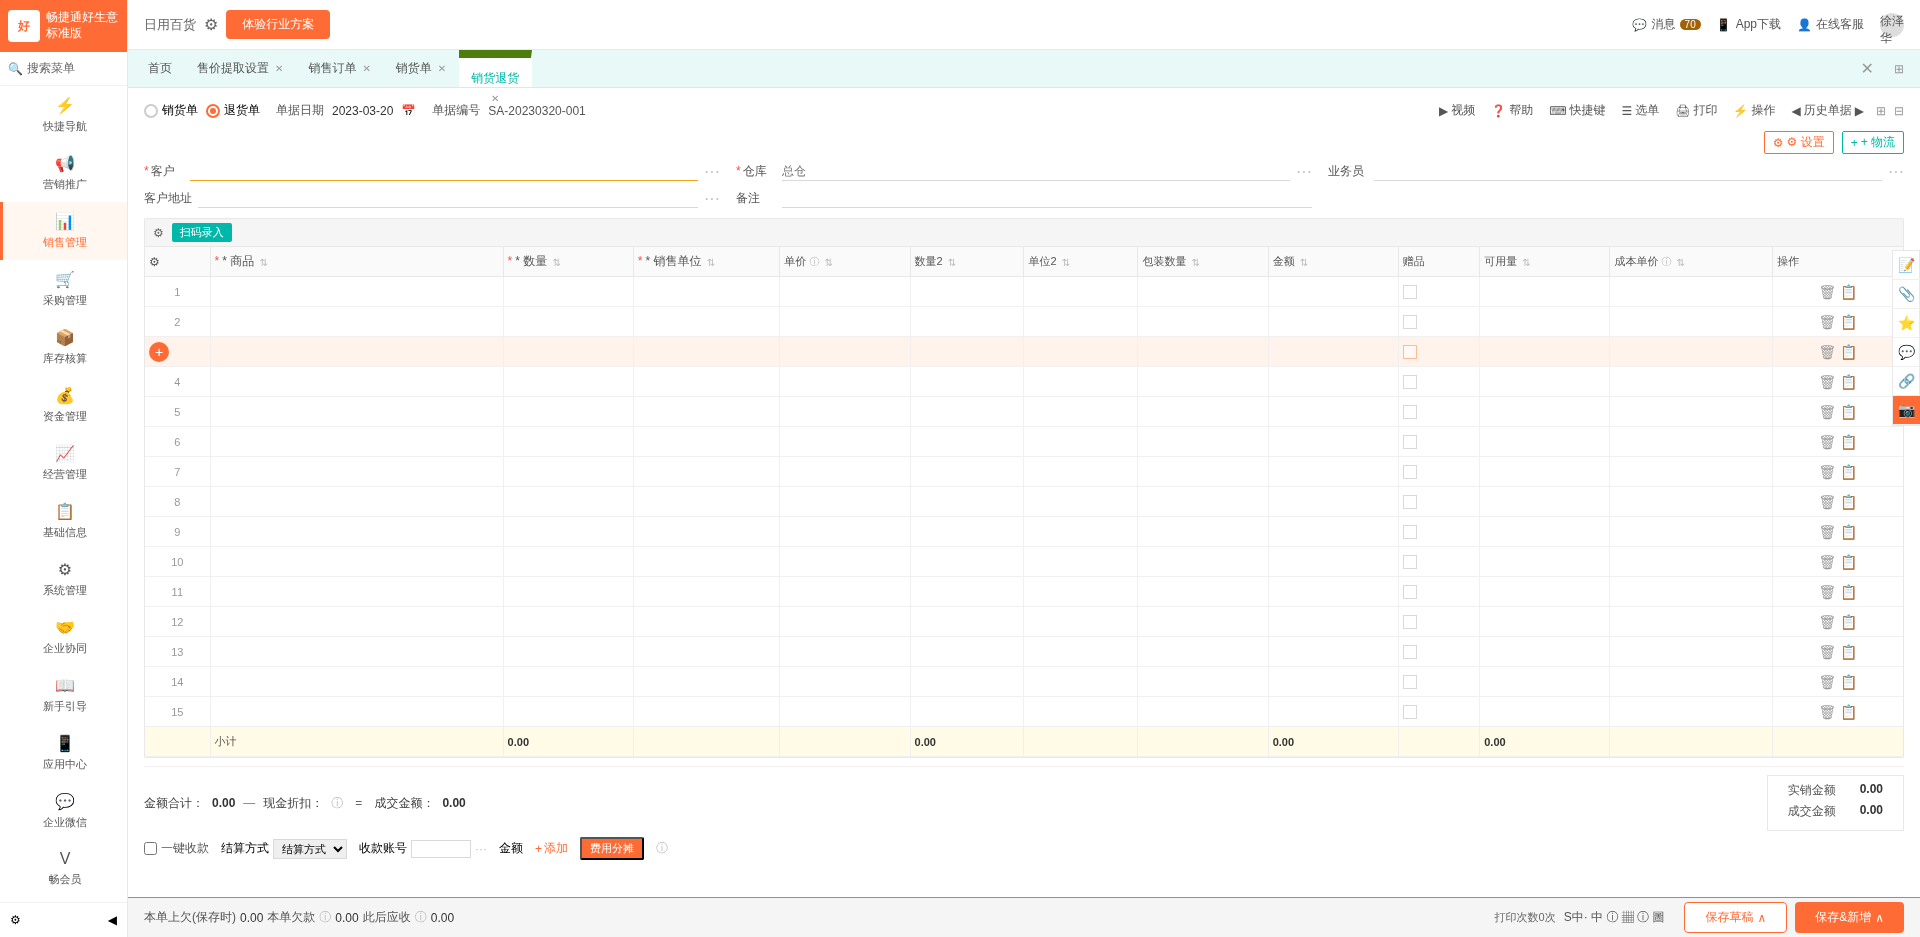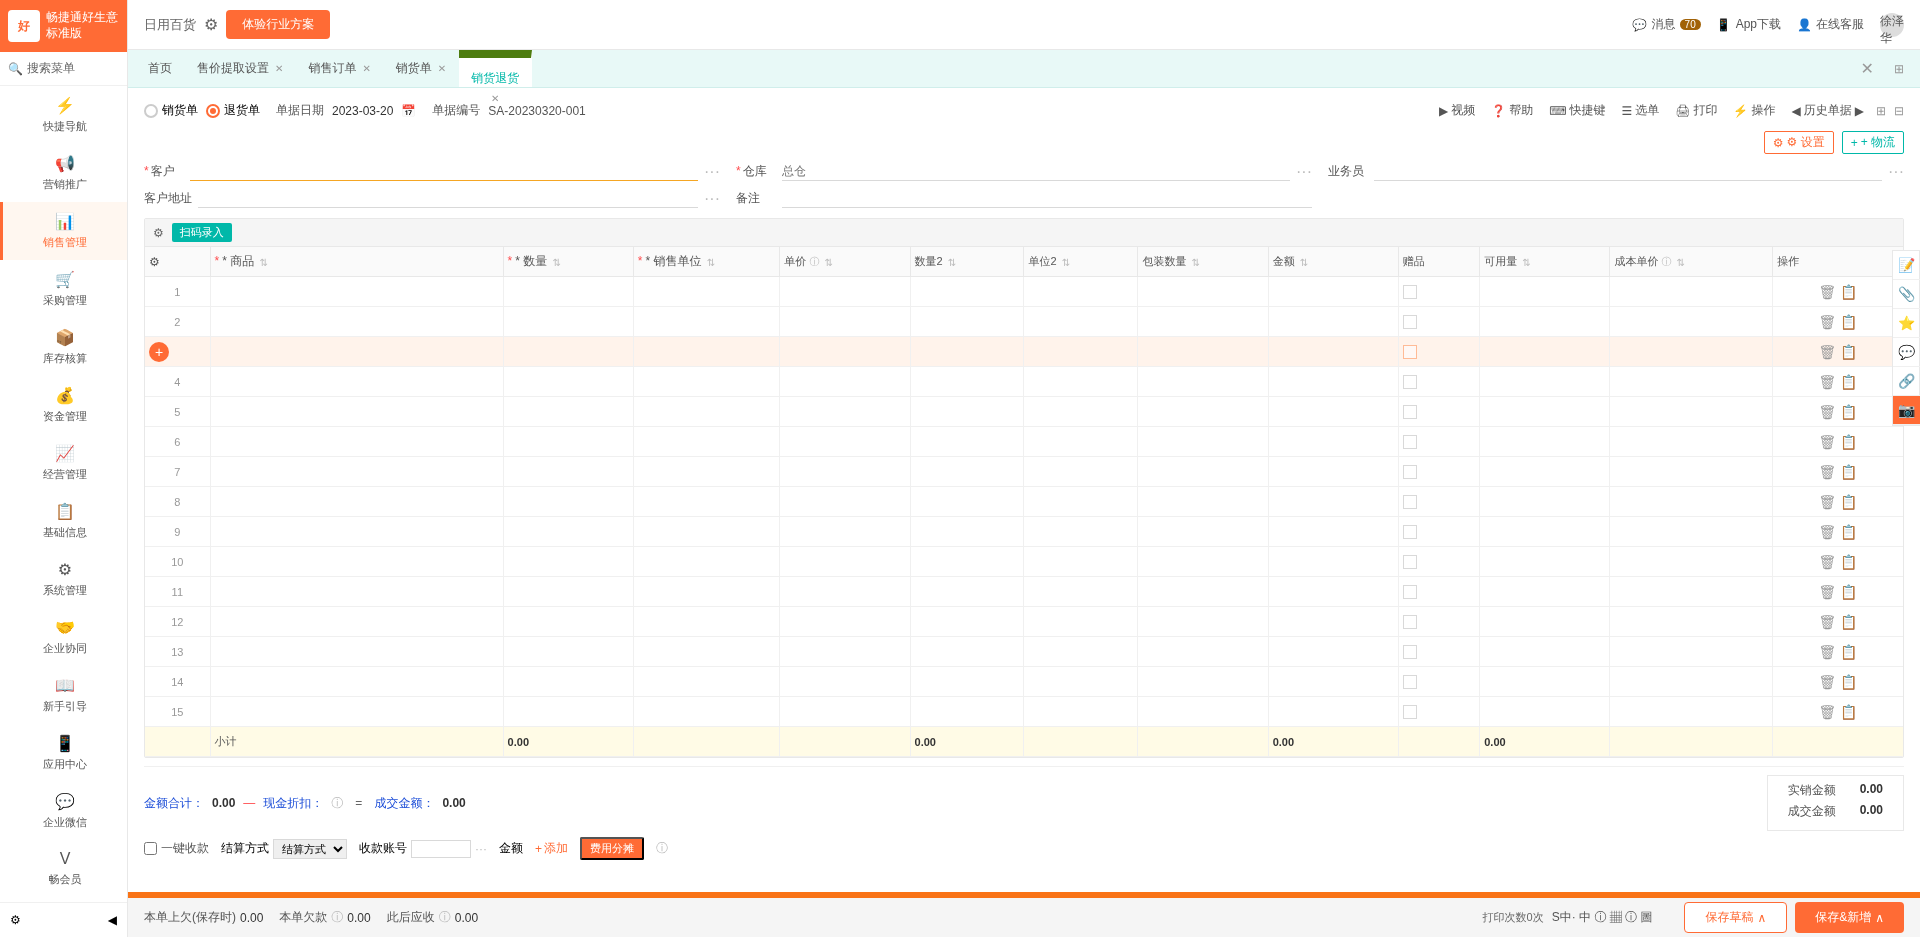--- a/index.html
+++ b/index.html
@@ -73,32 +73,32 @@
     .checkbox-cell { text-align: center; }
     .cb { width: 14px; height: 14px; border: 1px solid #d9d9d9; background: #fff; cursor: pointer; }
     .action-cell { display: flex; align-items: center; gap: 4px; justify-content: center; }
     .action-icon { color: #999; cursor: pointer; font-size: 14px; }
     .total-row td { background: #fffbe6; font-weight: bold; }
     .sort-icon { color: #bbb; font-size: 10px; cursor: pointer; vertical-align: middle; margin-left: 2px; }
     
     
     .footer { border-top: 1px solid #e8e8e8; padding: 8px 16px; background: #fff; }
     .footer-top { display: flex; align-items: center; gap: 8px; margin-bottom: 6px; }
-    .footer-label { color: #1d4ed8; }
+    .footer-label { color: #404040; }
     .footer-value { color: #333; font-weight: bold; }
     .footer-minus { color: #ff4d4f; }
     .help-icon { color: #bbb; cursor: pointer; }
     .footer-bottom { display: flex; align-items: center; gap: 8px; }
     .footer-bottom-left { flex: 1; display: flex; align-items: center; gap: 12px; }
     .footer-stats { display: flex; align-items: center; gap: 4px; color: #555; }
     .fee-btn { background: #ff6b35; color: #fff; padding: 2px 8px; border-radius: 2px; cursor: pointer; font-size: 11px; }
     .add-fee-btn { display: flex; align-items: center; gap: 2px; color: #ff6b35; cursor: pointer; }
     
     
-    .statusbar { background: #f5f5f5; padding: 4px 16px; display: flex; align-items: center; gap: 16px; border-top: 6px solid #f97316; }
+    .statusbar { background: #f5f5f5; padding: 4px 16px; display: flex; align-items: center; gap: 4px; border-top: 1px solid #f97316; }
     .status-item { display: flex; align-items: center; gap: 4px; color: #555; font-size: 11px; }
     .status-val { color: #333; }
     .statusbar-right { margin-left: auto; display: flex; align-items: center; gap: 8px; }
     .print-info { color: #666; font-size: 11px; }
     .summary-row { display: flex; justify-content: space-between; gap: 24px; margin-bottom: 4px; }
     .summary-label { color: #555; }
     .summary-value { color: #333; font-weight: bold; }
     .save-draft-btn { background: #fff; border: 1px solid #ff6b35; color: #ff6b35; padding: 6px 20px; border-radius: 4px; cursor: pointer; display: flex; align-items: center; gap: 4px; }
     .save-new-btn { background: #ff6b35; color: #fff; padding: 6px 20px; border-radius: 4px; cursor: pointer; display: flex; align-items: center; gap: 4px; border: none; }
     

